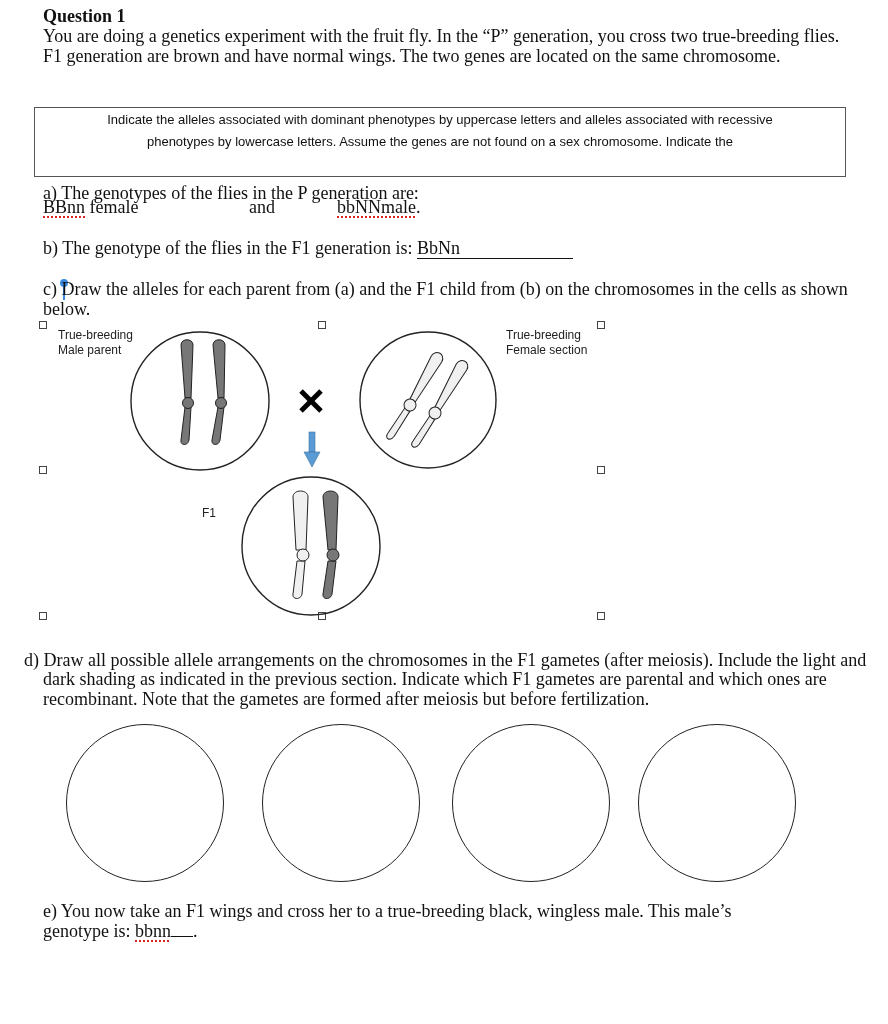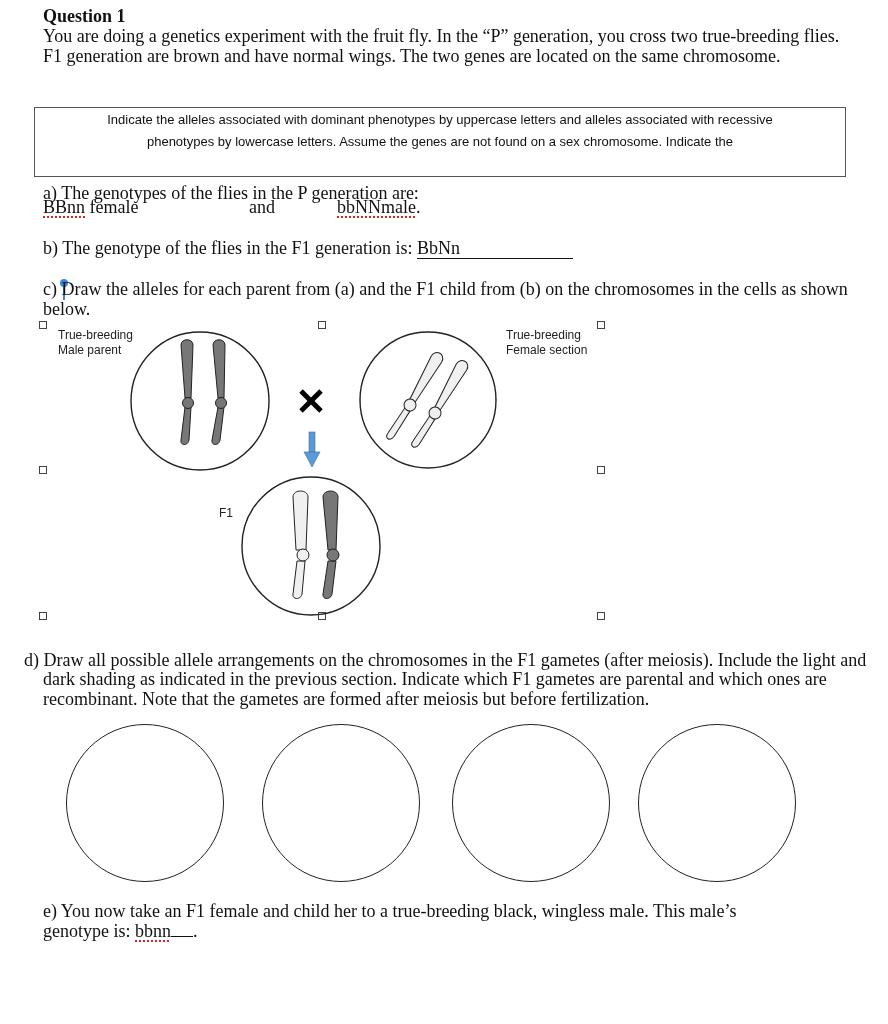--- a/index.html
+++ b/index.html
@@ -62,21 +62,21 @@
 <div class="handle" style="left:597px; top:612px;"></div>
 
 <div class="abs lbl" style="left:58px; top:328px;">
   <div>True-breeding</div>
   <div>Male parent</div>
 </div>
 <div class="abs lbl" style="left:506px; top:328px;">
   <div>True-breeding</div>
   <div>Female section</div>
 </div>
-<div class="abs lbl" style="left:219px; top:506px;text-align:right;">F1</div>
+<div class="abs lbl" style="left:202px; top:506px;text-align:right;">F1</div>
 
 <svg class="abs" style="left:0; top:0;" width="888" height="1024">
 
   <g>
     <circle cx="200" cy="401" r="69" fill="none" stroke="#222" stroke-width="1.4"></circle>
 
     <g fill="#777" stroke="#222" stroke-width="1">
       <path d="M181,345 C181,338 193,338 193,345 L191,398 L185,398 Z"></path>
       <path d="M185,407 L191,407 L189,440 C188,446 180,446 181,440 Z"></path>
       <circle cx="188" cy="403" r="5.5"></circle>
@@ -130,16 +130,16 @@
 
 <div class="abs cal" style="left:24px; top:650px;text-align:center;">d) Draw all possible allele arrangements on the chromosomes in the F1 gametes (after meiosis). Include the light and</div>
 <div class="abs cal" style="left:43px; top:669px;">dark shading as indicated in the previous section. Indicate which F1 gametes are parental and which ones are</div>
 <div class="abs cal" style="left:43px; top:689px;">recombinant. Note that the gametes are formed after meiosis but before fertilization.</div>
 
 <div class="gamete" style="left:66px; top:724px;"></div>
 <div class="gamete" style="left:262px; top:724px;"></div>
 <div class="gamete" style="left:452px; top:724px;"></div>
 <div class="gamete" style="left:638px; top:724px;"></div>
 
-<div class="abs cal" style="left:43px; top:901px;">e) You now take an F1 female and child her to a true-breeding black, wingless male. This male’s</div>
+<div class="abs cal" style="left:43px; top:901px;">e) You now take an F1 wings and cross her to a true-breeding black, wingless male. This male’s</div>
 <div class="abs cal" style="left:43px; top:921px;">
   <span>genotype is: </span><span class="squig">bbnn</span><span class="uline" style="width:22px; height:14px; vertical-align:baseline;"></span><span>.</span>
 </div>
 
 </body></html>

